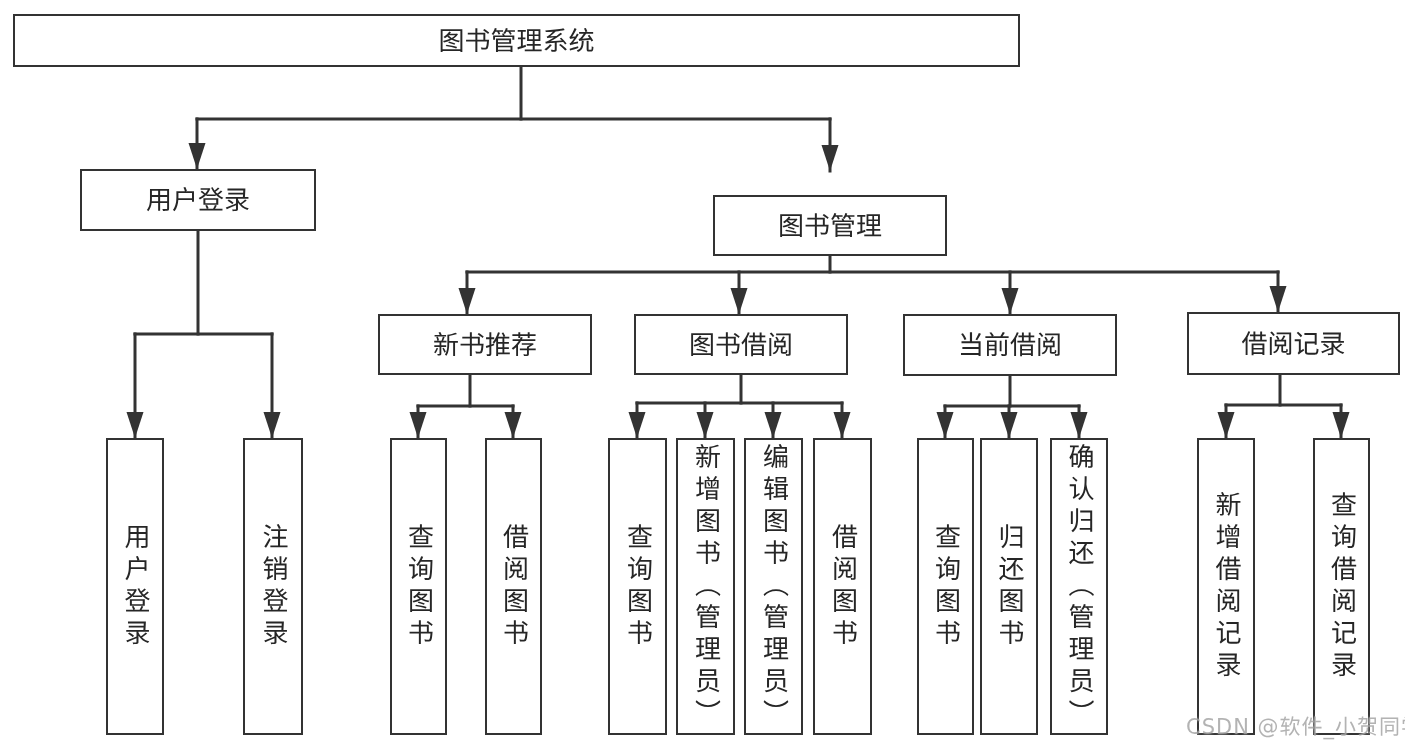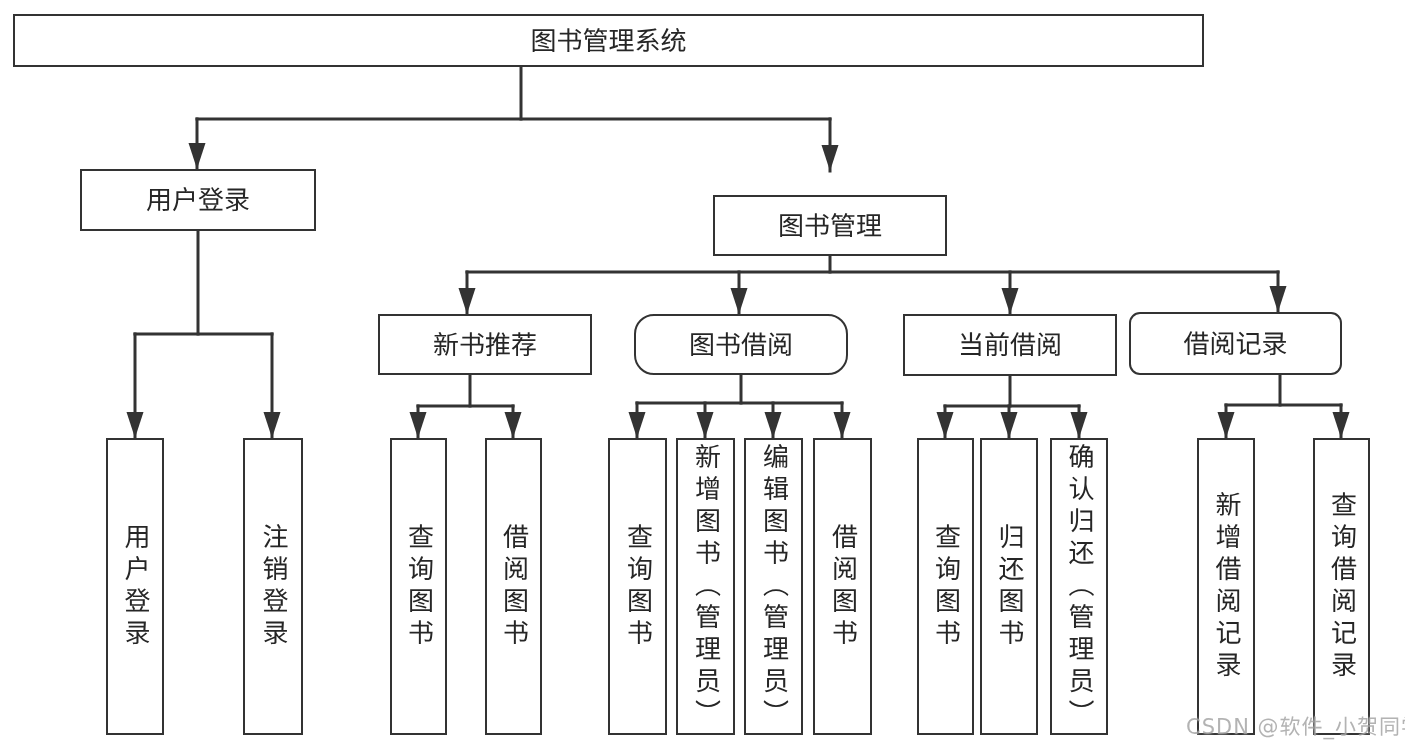--- a/index.html
+++ b/index.html
@@ -98,29 +98,29 @@
     <path class="ln" d="M945,406 V438" marker-end="url(#ah)"></path>
     <path class="ln" d="M1009,406 V438" marker-end="url(#ah)"></path>
     <path class="ln" d="M1079,406 V438" marker-end="url(#ah)"></path>
 
     <path class="ln" d="M1280,375 V405"></path>
     <path class="ln" d="M1226,405 H1341"></path>
     <path class="ln" d="M1226,405 V438" marker-end="url(#ah)"></path>
     <path class="ln" d="M1341,405 V438" marker-end="url(#ah)"></path>
   </svg>
 
-  <div class="box" style="left:13px;top:14px;width:1191px;height:53px;">图书管理系统</div>
+  <div class="box" style="left:13px;top:14px;width:1007px;height:53px;">图书管理系统</div>
 
   <div class="box" style="left:80px;top:169px;width:236px;height:62px;">用户登录</div>
   <div class="box" style="left:713px;top:171px;width:234px;height:61px;margin-top:24px;">图书管理</div>
 
   <div class="box" style="left:378px;top:314px;width:214px;height:61px;">新书推荐</div>
-  <div class="box" style="left:634px;top:314px;width:214px;height:61px;border-radius:20px;">图书借阅</div>
+  <div class="box" style="left:634px;top:314px;width:214px;height:61px;">图书借阅</div>
   <div class="box" style="left:903px;top:314px;width:214px;height:62px;">当前借阅</div>
-  <div class="box" style="left:1129px;top:312px;width:213px;height:63px;border-radius:11px;">借阅记录</div>
+  <div class="box" style="left:1187px;top:312px;width:213px;height:63px;">借阅记录</div>
 
   <div class="box leaf" style="left:106px;top:438px;width:58px;height:297px;">用户登录</div>
   <div class="box leaf" style="left:243px;top:438px;width:60px;height:297px;">注销登录</div>
 
   <div class="box leaf" style="left:390px;top:438px;width:57px;height:297px;">查询图书</div>
   <div class="box leaf" style="left:485px;top:438px;width:57px;height:297px;">借阅图书</div>
 
   <div class="box leaf" style="left:608px;top:438px;width:59px;height:297px;">查询图书</div>
   <div class="box leaf" style="left:676px;top:438px;width:59px;height:297px;">新增图书（管理员）</div>
   <div class="box leaf" style="left:744px;top:438px;width:59px;height:297px;">编辑图书（管理员）</div>

